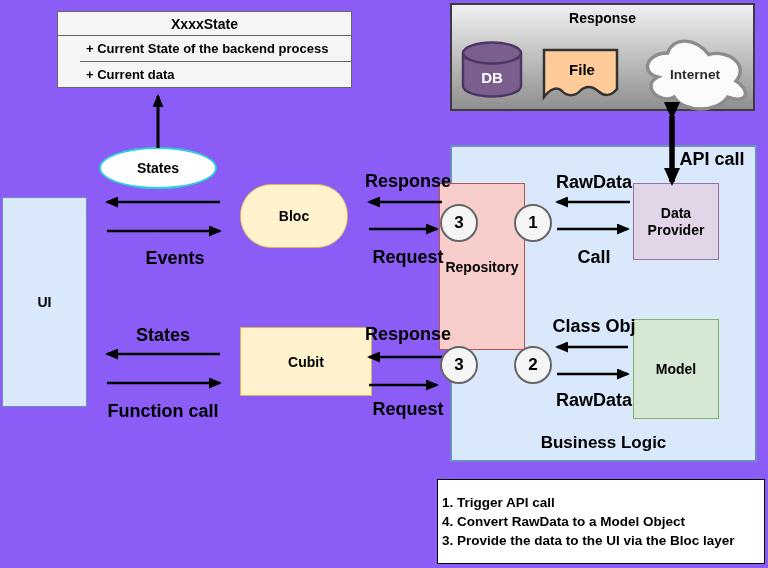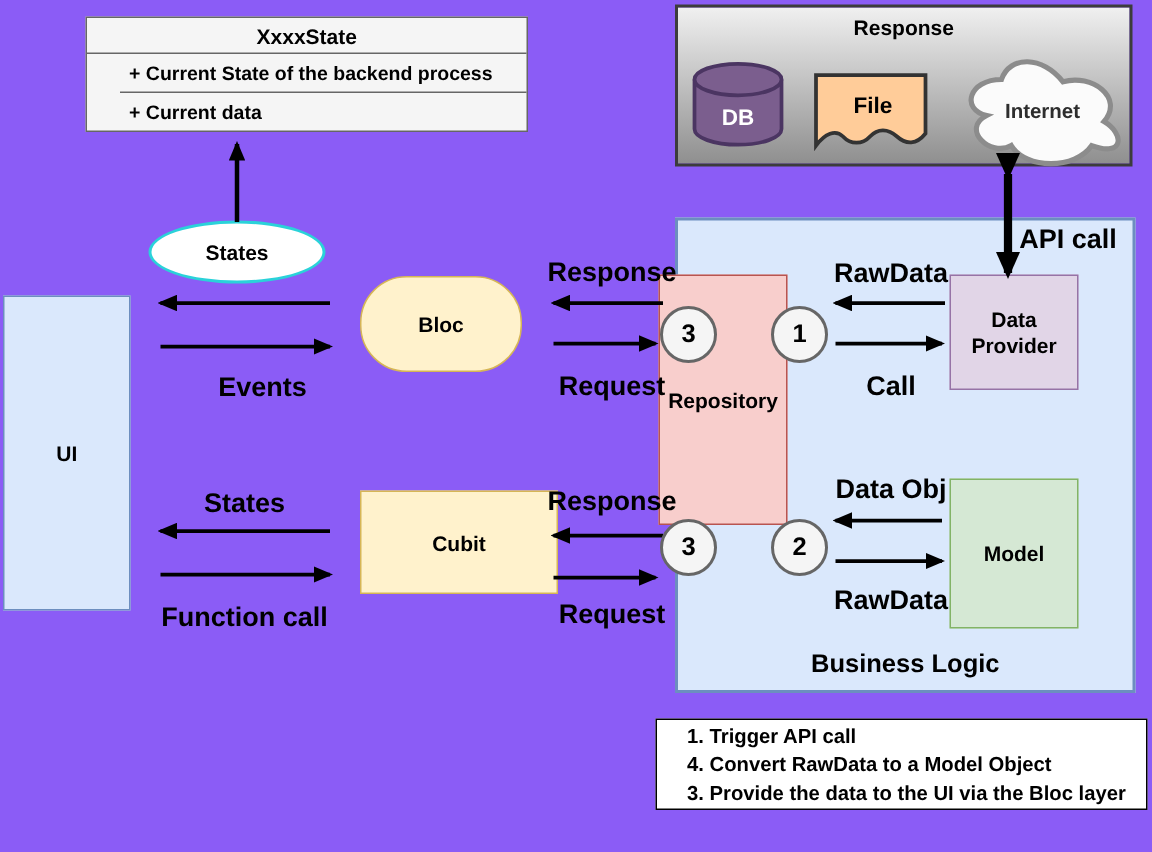--- a/index.html
+++ b/index.html
@@ -40,23 +40,23 @@
   #business-logic .title{position:absolute;bottom:7px;left:0;width:100%;text-align:center;
     font-weight:bold;font-size:17px;}
   
   .badge{position:absolute;width:38px;height:38px;border-radius:50%;background:#f5f5f5;
     border:2.5px solid #666;box-sizing:border-box;display:flex;align-items:center;
     justify-content:center;font-weight:bold;font-size:17px;}
   
   .lbl{position:absolute;font-weight:bold;font-size:18px;white-space:nowrap;
     transform:translateX(-50%);}
   
-  #legend{position:absolute;left:437px;top:479px;width:328px;height:61px;background:#fff;
+  #legend{position:absolute;left:437px;top:479px;width:328px;height:85px;background:#fff;
     border:1.5px solid #000;box-sizing:border-box;display:flex;flex-direction:column;
-    justify-content:center;padding-left:20px;font-weight:bold;font-size:13.5px;line-height:19px;}
+    justify-content:center;padding-left:4px;font-weight:bold;font-size:13.5px;line-height:19px;}
   svg text{font-family:"Liberation Sans",sans-serif;font-weight:bold;}
   #arrows{position:absolute;left:0;top:0;pointer-events:none;}
 </style>
 </head>
 <body>
 
 <div id="canvas">
 
   <div id="state-box">
     <div class="hdr">XxxxState</div>
@@ -151,21 +151,21 @@
 
   <div class="lbl" style="left:163px;top:248px;padding-left:24px;">Events</div>
   <div class="lbl" style="left:163px;top:325px;">States</div>
   <div class="lbl" style="left:163px;top:401px;">Function call</div>
   <div class="lbl" style="left:408px;top:171px;">Response</div>
   <div class="lbl" style="left:408px;top:247px;">Request</div>
   <div class="lbl" style="left:408px;top:324px;">Response</div>
   <div class="lbl" style="left:408px;top:399px;">Request</div>
   <div class="lbl" style="left:594px;top:172px;">RawData</div>
   <div class="lbl" style="left:594px;top:247px;">Call</div>
-  <div class="lbl" style="left:594px;top:316px;">Data Obj</div>
+  <div class="lbl" style="left:594px;top:316px;">Class Obj</div>
   <div class="lbl" style="left:594px;top:390px;">RawData</div>
   <div class="lbl" style="left:712px;top:149px;">API call</div>
 
   <div id="legend">
     <div>1. Trigger API call</div>
     <div>4. Convert RawData to a Model Object</div>
     <div>3. Provide the data to the UI via the Bloc layer</div>
   </div>
 
 </div>

